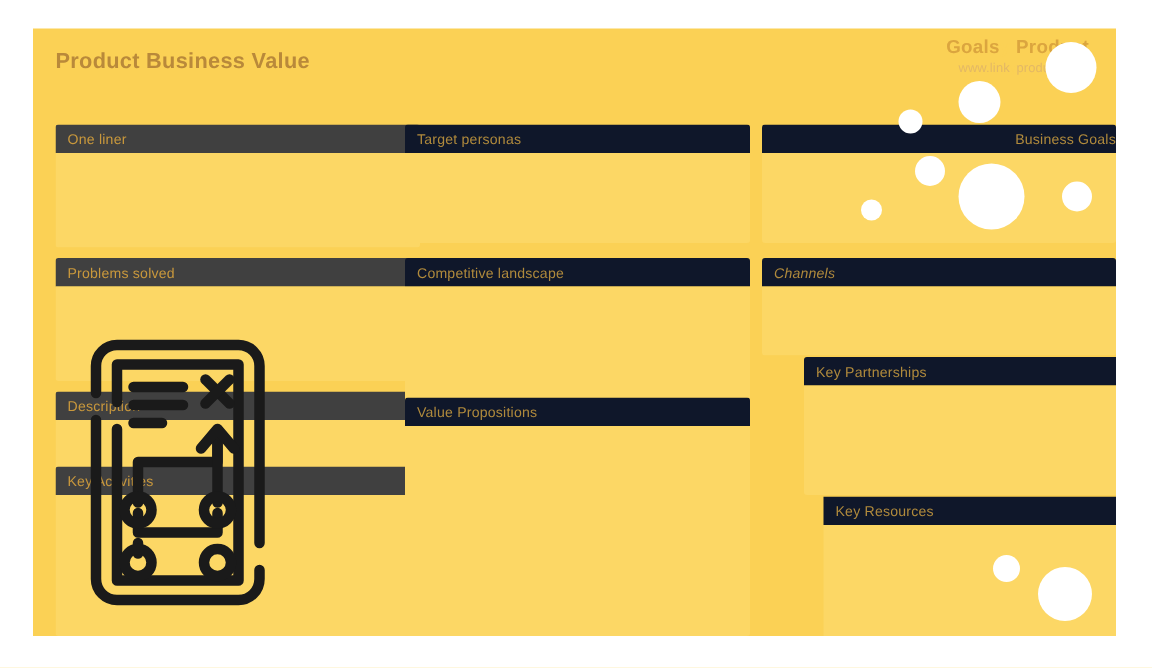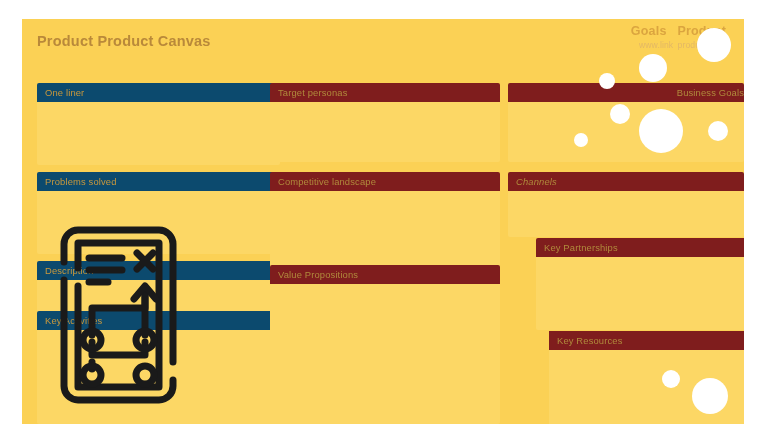--- a/index.html
+++ b/index.html
@@ -92,27 +92,27 @@
     white-space: nowrap;
     overflow: hidden;
   }
   .panel-body {
     background: #fcd765;
   }
 
   
   .panel.tone-yellow { width: 243px; }
   .panel.tone-yellow .panel-head {
-    background: #0c4a6e;
+    background: #404040;
     color: #c9983c;
   }
 
   
   .panel.tone-olive .panel-head {
-    background: #7f1d1d;
+    background: #0f172a;
     color: #b08a3c;
   }
   #col-middle .panel.tone-olive { width: 230px; }
   #col-right  .panel.tone-olive { width: 236px; }
 
   
   .bubble {
     position: absolute;
     border-radius: 50%;
     background: #ffffff;
@@ -127,21 +127,21 @@
     height: 186px;
   }
 </style>
 </head>
 <body>
 
 <div id="stage">
 
   <div id="canvas-sheet">
 
-    <div id="canvas-title">Product Product Canvas</div>
+    <div id="canvas-title">Product Business Value</div>
 
     <div id="brand-block">
       <div id="brand-name"><span>Goals</span><span class="hl">y</span><span> Product</span></div>
       <div id="brand-url"><span>www.link</span><span class="hl">y</span><span>product.com</span></div>
     </div>
 
     <div class="column" id="col-left">
 
       <div class="panel tone-yellow" style="top:19px;height:82px;">
         <div class="panel-head">One liner</div>

